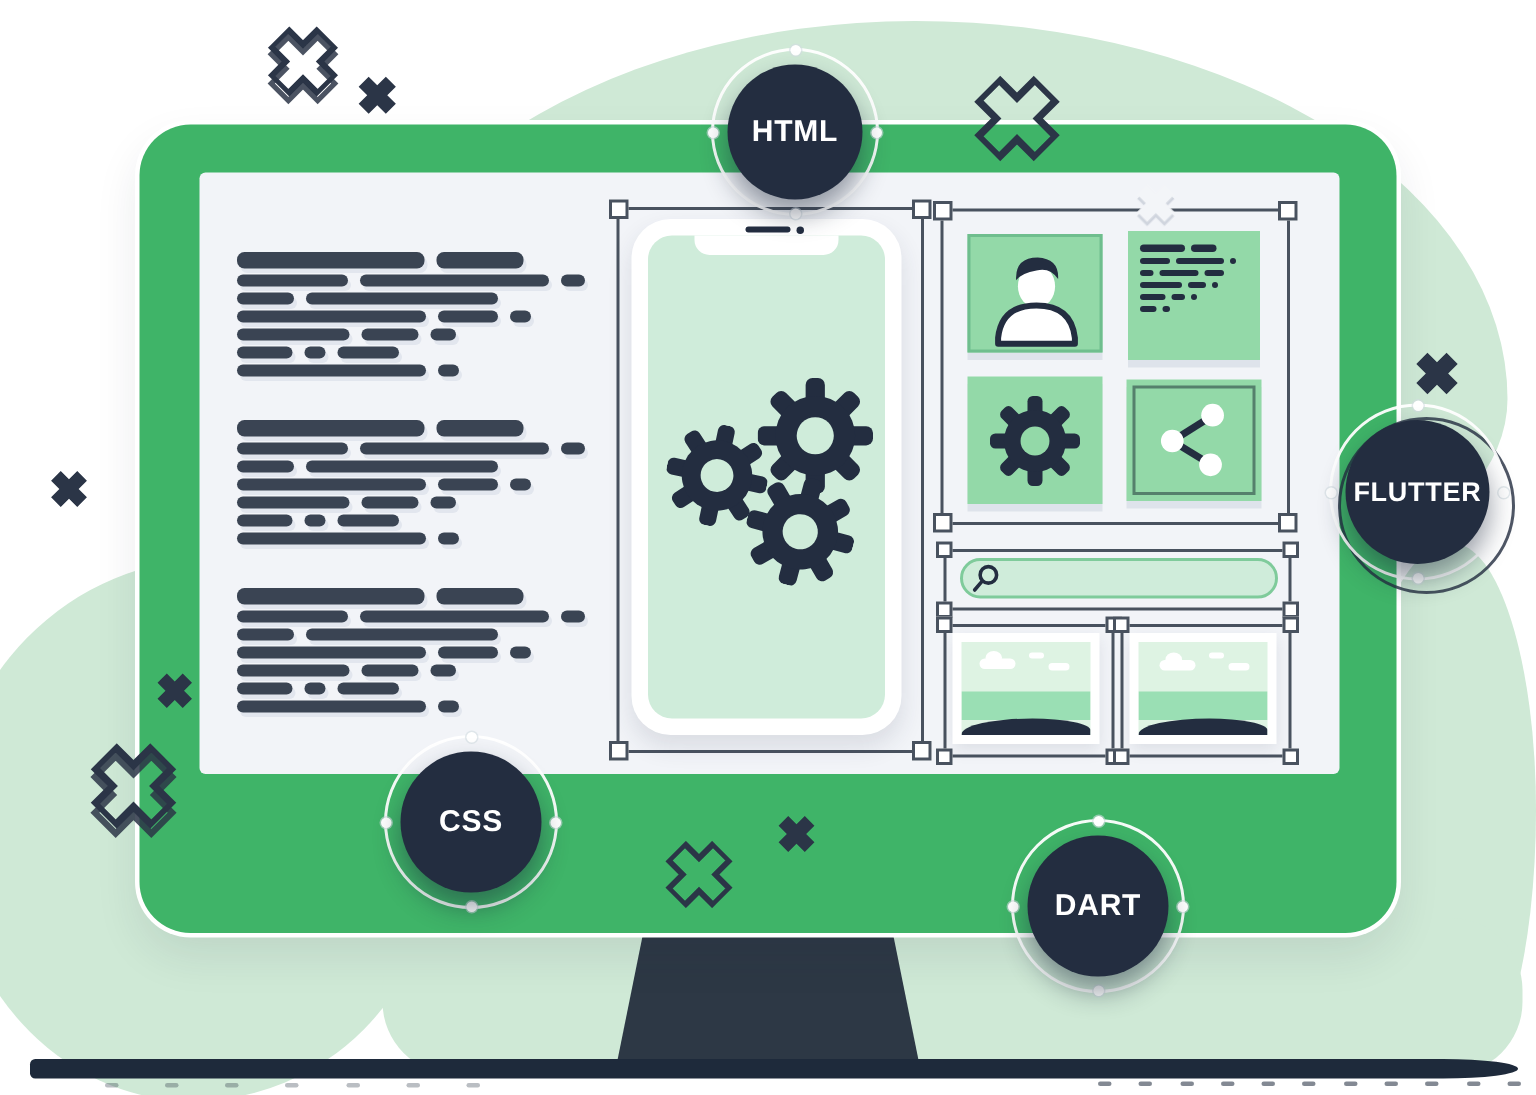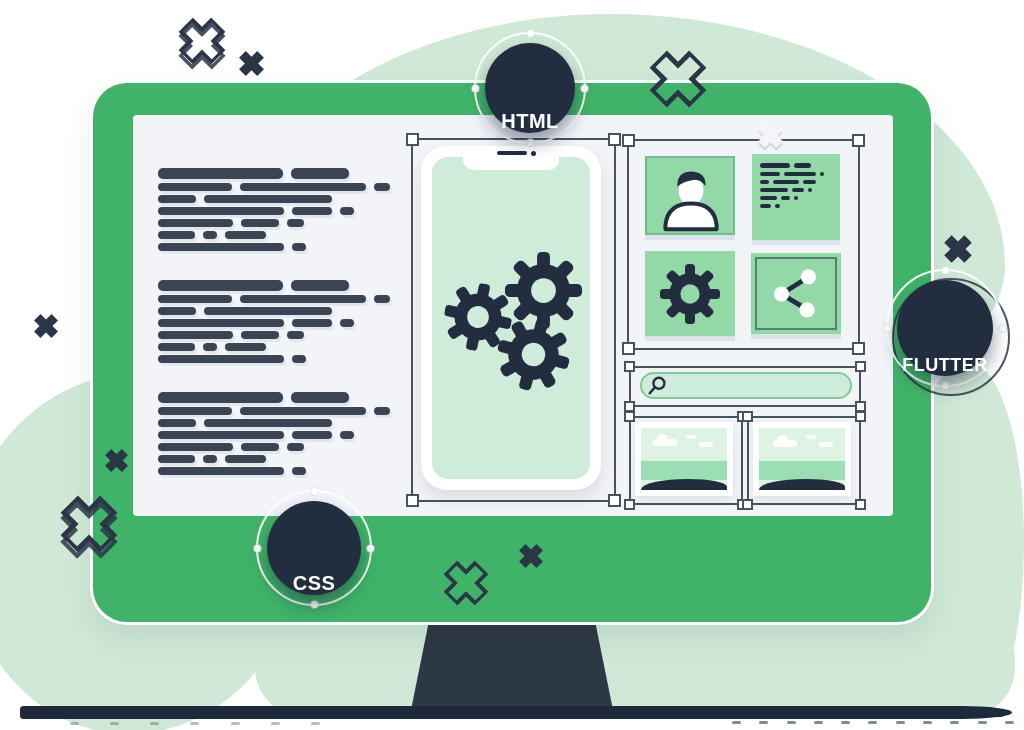--- a/index.html
+++ b/index.html
@@ -90,21 +90,21 @@
   .badge{position:absolute;}
   .badge .ring{position:absolute;inset:-11px;border:2px solid rgba(255,255,255,.95);
                border-radius:50%;}
   .badge .node{position:absolute;width:7px;height:7px;background:#fff;border-radius:50%;
                box-shadow:0 0 0 1px rgba(210,220,225,.6);}
   .n-t{left:calc(50% - 3.5px);top:-4px;} .n-b{left:calc(50% - 3.5px);bottom:-4px;}
   .n-l{left:-4px;top:calc(50% - 3.5px);} .n-r{right:-4px;top:calc(50% - 3.5px);}
   .badge .dark-arc{position:absolute;inset:-11px;border:2px solid rgba(35,45,64,.8);
                    border-radius:50%;transform:translate(6px,9px);z-index:-1;}
   .badge .disc{position:absolute;inset:0;border-radius:50%;background:var(--navy);
-               display:flex;align-items:flex-end;justify-content:center;
+               display:flex;align-items:center;justify-content:center;
                box-shadow:0 10px 18px rgba(25,35,55,.45);}
   .badge .disc span{color:#fff;font-weight:bold;font-size:20px;letter-spacing:.5px;}
   .badge-flutter .disc span{font-size:18px;}
 
   
   .x{position:absolute;transform:rotate(45deg);}
   .x svg{display:block;overflow:visible;width:100%;height:100%;}.z2{z-index:2}.z3{z-index:3}.z4{z-index:4}.z5{z-index:5}.z6{z-index:6}.z7{z-index:7}
 </style>
 </head>
 <body>
@@ -483,14 +483,25 @@
     <div class="ring">
       <i class="node n-t"></i>
         <i class="node n-b"></i>
         <i class="node n-l"></i>
         <i class="node n-r"></i>
       </div>
     <div class="disc">
         <span>CSS</span>
       </div>
   </div>
+  <div class="badge z7" style="left:685px;top:557px;width:94px;height:94px;">
+    <div class="ring">
+      <i class="node n-t"></i>
+        <i class="node n-b"></i>
+        <i class="node n-l"></i>
+        <i class="node n-r"></i>
+      </div>
+    <div class="disc">
+        <span>DART</span>
+      </div>
+  </div>
 
 </div>
 
 </body></html>

